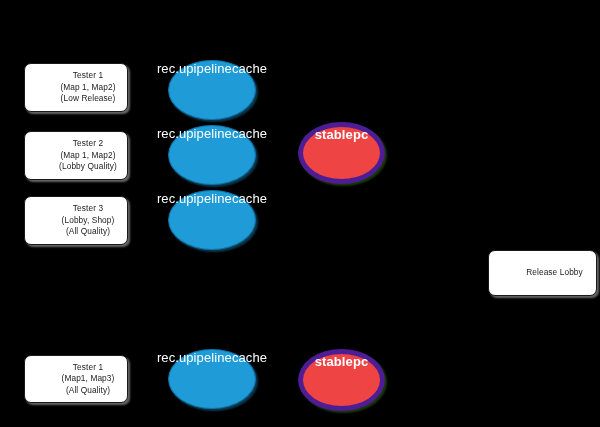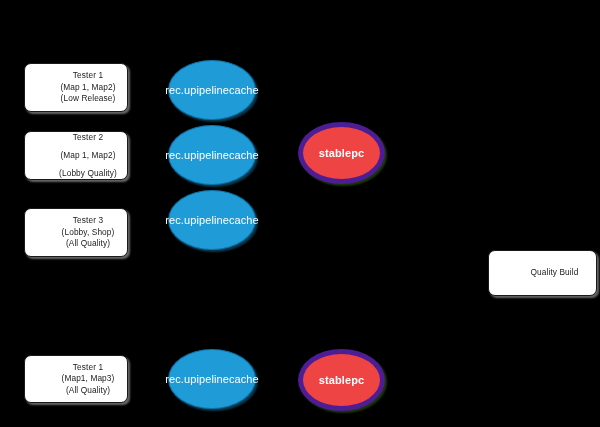--- a/index.html
+++ b/index.html
@@ -39,24 +39,23 @@
     display: block;
     white-space: nowrap;
   }
 
   
   .ellipse-node {
     position: absolute;
     box-sizing: border-box;
     border-radius: 50%;
     display: flex;
-    align-items: center;
     justify-content: center;
     color: #ffffff;
-    font-size: 11px;
+    font-size: 13px;
     white-space: nowrap;
     text-align: center;
     letter-spacing: 0.1px;
   }
   .ellipse-blue {
     background: #1f9bd7;
     border: 1px solid #0c72a8;
     box-shadow: 2px 2px 2px rgba(20,80,110,0.7);
   }
   .ellipse-green {
@@ -75,27 +74,27 @@
 <body>
 
 <div id="canvas">
 
   <div class="rect-node" style="left:24px; top:63px; width:104px; height:49px;">
     <span class="line">Tester 1</span>
     <span class="line">(Map 1, Map2)</span>
     <span class="line">(Low Release)</span>
   </div>
 
-  <div class="rect-node" style="left:24px; top:131px; width:104px; height:49px;justify-content:space-between;">
+  <div class="rect-node" style="left:24px; top:131px; width:104px; height:49px;">
     <span class="line">Tester 2</span>
     <span class="line">(Map 1, Map2)</span>
     <span class="line">(Lobby Quality)</span>
   </div>
 
-  <div class="rect-node" style="left:24px; top:196px; width:104px; height:49px;margin-top:12px;">
+  <div class="rect-node" style="left:24px; top:196px; width:104px; height:49px;">
     <span class="line">Tester 3</span>
     <span class="line">(Lobby, Shop)</span>
     <span class="line">(All Quality)</span>
   </div>
 
   <div class="rect-node" style="left:24px; top:355px; width:104px; height:48px;">
     <span class="line">Tester 1</span>
     <span class="line">(Map1, Map3)</span>
     <span class="line">(All Quality)</span>
   </div>
@@ -119,16 +118,16 @@
   <div class="ellipse-node ellipse-green" style="left:298px; top:122px; width:87px; height:62px;">
     <span>stablepc</span>
   </div>
 
   <div class="ellipse-node ellipse-green" style="left:298px; top:349px; width:87px; height:62px;">
     <span>stablepc</span>
   </div>
 
 
   <div class="rect-node" style="left:488px; top:250px; width:109px; height:46px;">
-    <span class="line">Quality Build</span>
+    <span class="line">Release Lobby</span>
   </div>
 
 </div>
 
 </body></html>

